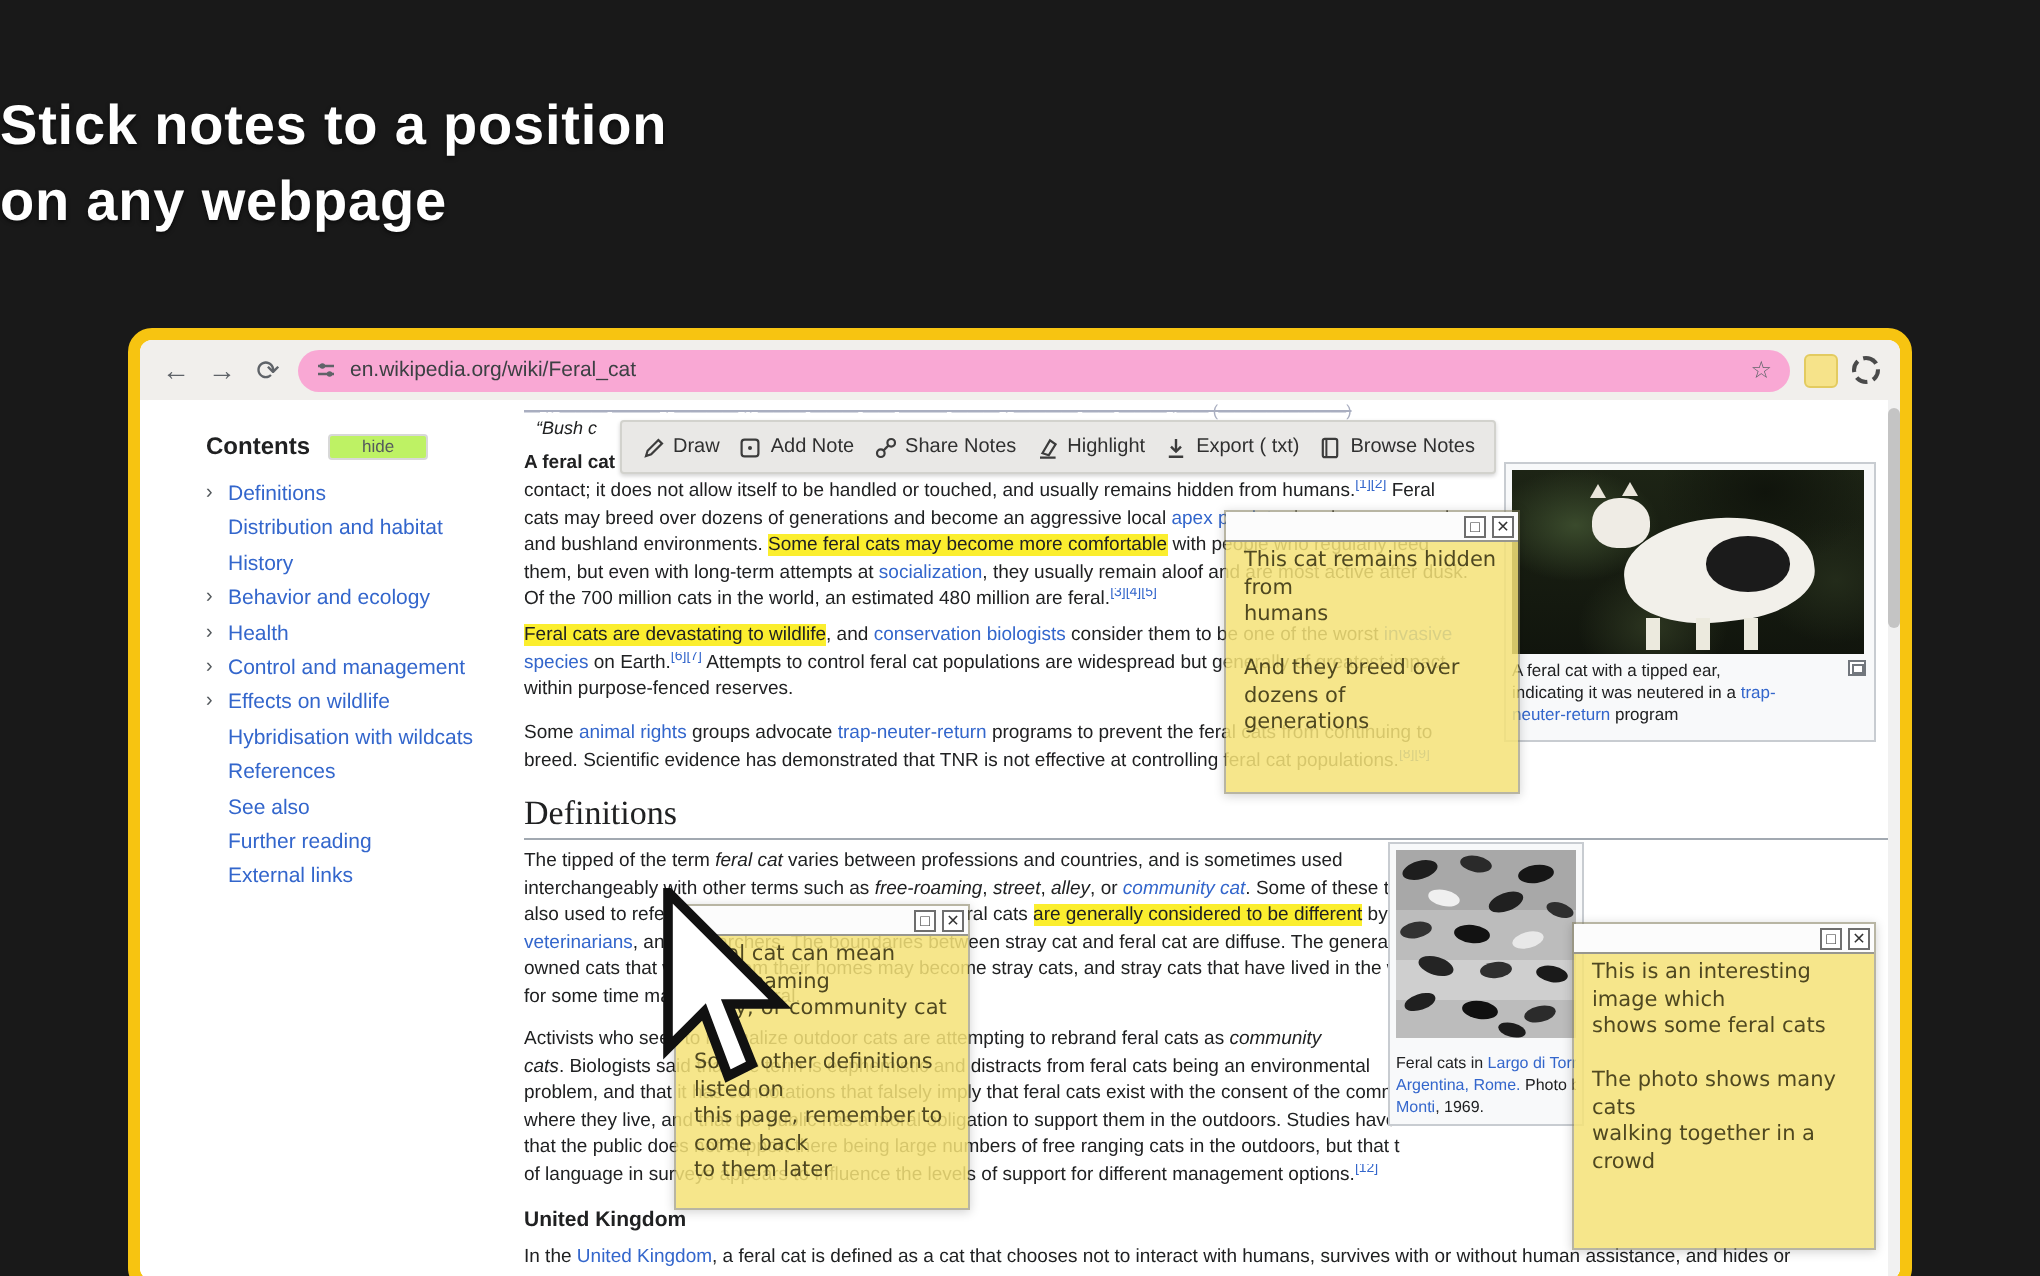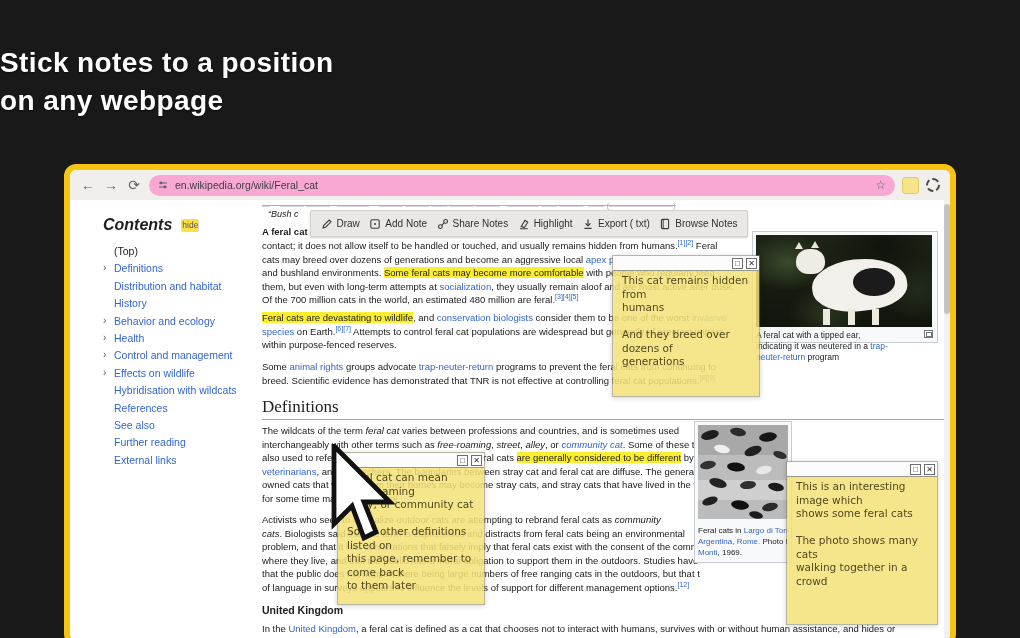--- a/index.html
+++ b/index.html
@@ -27,23 +27,23 @@
 
   
   .page{position:absolute;left:0;top:30px;width:880px;height:446px;background:#fff;overflow:hidden;}
 
   .scrollbar{position:absolute;right:0;top:0;width:6px;height:100%;background:#f1f1f1;z-index:4;}
   .scroll-thumb{position:absolute;top:4px;right:0;width:6px;height:110px;background:#c4c4c4;border-radius:3px;}
 
   
   .sidebar{position:absolute;left:33px;top:16px;width:155px;}
   .side-head{display:flex;gap:9px;align-items:center;}
-  .side-title{font-weight:bold;font-size:16px;color:#202122;font-style:italic;}
-  .hide-btn{font-size:8.5px;color:#54595d;background:#fde047;border:1px solid #d8d8d8;
-            border-radius:2px;padding:0 0;line-height:11px;}
+  .side-title{font-weight:bold;font-size:12px;color:#202122;}
+  .hide-btn{font-size:8.5px;color:#54595d;background:#bef264;border:1px solid #d8d8d8;
+            border-radius:2px;padding:0 16px;line-height:11px;}
   .side-list{margin-top:11px;}
   .side-item{position:relative;padding-left:11px;height:17.4px;font-size:10.5px;color:#3366CC;
              white-space:nowrap;}
   .side-item.top{color:#202122;}
   .chev{position:absolute;left:0;top:0;color:#54595d;font-size:10px;}
 
   
   .ext-toolbar{position:absolute;left:240px;top:10px;width:436px;height:25px;background:#E9E8E6;
                border:1px solid #d2d2cd;border-radius:2px;display:flex;align-items:center;
                justify-content:space-evenly;z-index:6;box-shadow:0 1px 2px rgba(0,0,0,.18);}
@@ -67,21 +67,21 @@
   .h3{position:absolute;left:192px;top:404px;font-size:10.5px;font-weight:bold;color:#202122;}
   #ukline{left:192px;top:423px;width:688px;}
 
   .seg-l{color:#3366CC;}
   .seg-s{color:#3366CC;font-size:7px;vertical-align:super;line-height:0;}
   .seg-h{background:#FBEE2E;}
   .seg-i{font-style:italic;}
 
   
   .thumb{position:absolute;background:#f8f9fa;border:1px solid #c8ccd1;padding:3px;box-sizing:border-box;z-index:2;}
-  #thumb1{left:682px;top:31px;width:186px;height:112px;}
+  #thumb1{left:682px;top:31px;width:186px;height:140px;}
   #thumb2{left:624px;top:221px;width:98px;height:142px;}
   .thumb-caption{position:relative;padding-top:3px;font-size:8.5px;color:#202122;line-height:11px;}
   #thumb2 .thumb-caption{font-size:8px;line-height:10.5px;}
   .thumb-caption .tline{height:11px;white-space:nowrap;overflow:hidden;}
   .mag{position:absolute;right:1px;top:3px;width:9px;height:8px;border:1px solid #72777d;
        background:#fff;box-sizing:border-box;}
   .mag::after{content:"";position:absolute;left:1px;top:1px;width:4px;height:3px;border:1px solid #72777d;}
 
   
   .photo1{width:176px;height:92px;position:relative;overflow:hidden;
@@ -152,21 +152,20 @@
     <div class="scrollbar">
       <div class="scroll-thumb"></div>
     </div>
 
     <div class="sidebar">
       <div class="side-head">
         <span class="side-title">Contents</span>
         <span class="hide-btn">hide</span>
       </div>
       <div class="side-list">
-        <div class="side-item top"><span class="chev"></span><span>(Top)</span></div>
         <div class="side-item"><span class="chev">›</span><span>Definitions</span></div>
         <div class="side-item"><span class="chev"></span><span>Distribution and habitat</span></div>
         <div class="side-item"><span class="chev"></span><span>History</span></div>
         <div class="side-item"><span class="chev">›</span><span>Behavior and ecology</span></div>
         <div class="side-item"><span class="chev">›</span><span>Health</span></div>
         <div class="side-item"><span class="chev">›</span><span>Control and management</span></div>
         <div class="side-item"><span class="chev">›</span><span>Effects on wildlife</span></div>
         <div class="side-item"><span class="chev"></span><span>Hybridisation with wildcats</span></div>
         <div class="side-item"><span class="chev"></span><span>References</span></div>
         <div class="side-item"><span class="chev"></span><span>See also</span></div>
@@ -236,21 +235,21 @@
         <div class="tline"><span class="seg-h">Feral cats are devastating to wildlife</span><span>, and </span><span class="seg-l">conservation biologists</span><span> consider them to be one of the worst </span><span class="seg-l">invasive</span></div>
         <div class="tline"><span class="seg-l">species</span><span> on Earth.</span><span class="seg-s">[6][7]</span><span> Attempts to control feral cat populations are widespread but generally of greatest impact</span></div>
         <div class="tline"><span>within purpose-fenced reserves.</span></div>
       </div>
     <div id="p3" class="para">
         <div class="tline"><span>Some </span><span class="seg-l">animal rights</span><span> groups advocate </span><span class="seg-l">trap-neuter-return</span><span> programs to prevent the feral cats from continuing to</span></div>
         <div class="tline"><span>breed. Scientific evidence has demonstrated that TNR is not effective at controlling feral cat populations.</span><span class="seg-s">[8][9]</span></div>
       </div>
     <div class="h2">Definitions</div>
     <div id="p4" class="para">
-        <div class="tline"><span>The wildcats of the term </span><span class="seg-i">feral cat</span><span> varies between professions and countries, and is sometimes used</span></div>
+        <div class="tline"><span>The tipped of the term </span><span class="seg-i">feral cat</span><span> varies between professions and countries, and is sometimes used</span></div>
         <div class="tline"><span>interchangeably with other terms such as </span><span class="seg-i">free-roaming</span><span>, </span><span class="seg-i">street</span><span>, </span><span class="seg-i">alley</span><span>, or </span><span class="seg-l seg-i">community cat</span><span>. Some of these terms are</span></div>
         <div class="tline"><span>also used to refer to stray cats, although stray and feral cats </span><span class="seg-h">are generally considered to be different</span><span> by </span><span class="seg-l">rescuers</span></div>
         <div class="tline"><span class="seg-l">veterinarians</span><span>, and researchers. The boundaries between stray cat and feral cat are diffuse. The general idea is that</span></div>
         <div class="tline"><span>owned cats that wander from their homes may become stray cats, and stray cats that have lived in the wild</span></div>
         <div class="tline"><span>for some time may become feral.</span></div>
       </div>
     <div id="p5" class="para">
         <div class="tline"><span>Activists who seek to normalize outdoor cats are attempting to rebrand feral cats as </span><span class="seg-i">community</span></div>
         <div class="tline"><span class="seg-i">cats</span><span>. Biologists said that the term is euphemistic and distracts from feral cats being an environmental</span></div>
         <div class="tline"><span>problem, and that it has connotations that falsely imply that feral cats exist with the consent of the communities</span></div>

